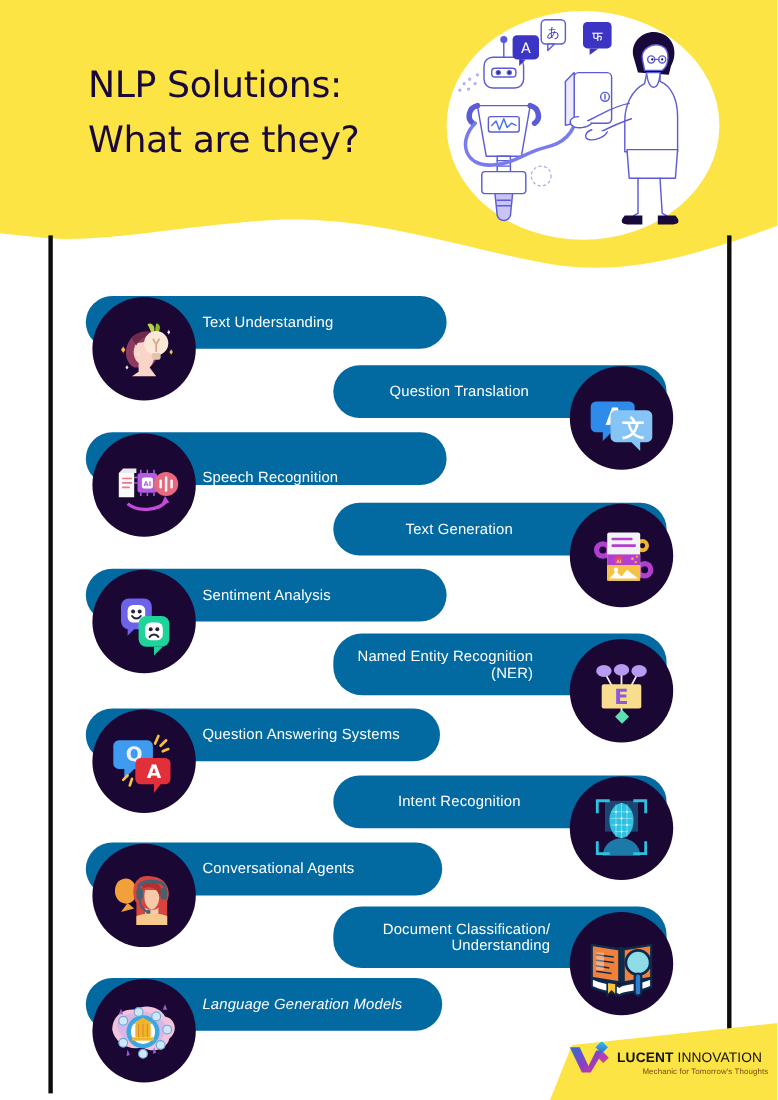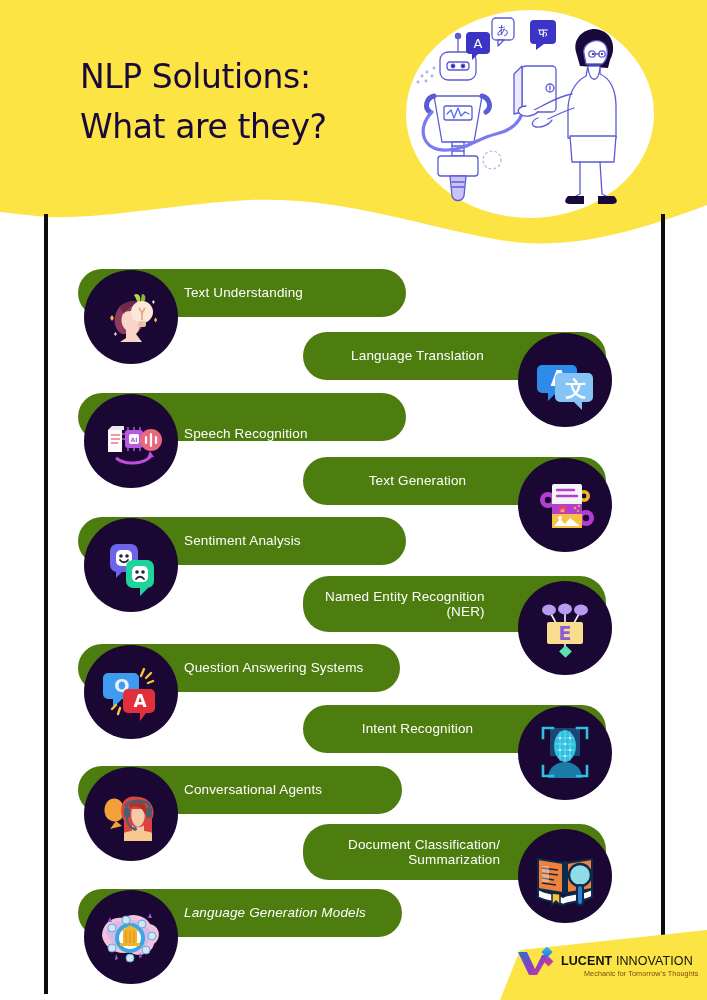--- a/index.html
+++ b/index.html
@@ -56,21 +56,21 @@
   .rule-left  { left: 44px;  top: 214px; height: 780px; }
   .rule-right { left: 661px; top: 214px; height: 780px; }
 
   
   .row {
     position: absolute;
     z-index: 5;
   }
   .pill {
     position: absolute;
-    background: #4d7c0f;
+    background: #0369a1;
     border-radius: 28px;
     display: flex;
     align-items: center;
     height: 48px;
   }
   .pill-label {
     color: #ffffff;
     font-size: 13.5px;
     line-height: 15.5px;
     letter-spacing: 0.15px;
@@ -249,21 +249,21 @@
         <path d="M14,36 l2,-3 l2,3 l-2,3 Z" fill="#f2b84a"></path>
         <path d="M58,38 l1.6,-2.4 l1.6,2.4 l-1.6,2.4 Z" fill="#f2b84a"></path>
         <path d="M18,52 l1.4,-2 l1.4,2 l-1.4,2 Z" fill="#efe2f2"></path>
         <path d="M56,20 l1.4,-2 l1.4,2 l-1.4,2 Z" fill="#efe2f2"></path>
       </svg>
     </div>
   </div>
 
   <div class="row row-right center" style="left:0; top:356px; width:707px; height:0;">
     <div class="pill" style="top:-24px;">
-      <span class="pill-label">Language Translation</span>
+      <span class="pill-label">Question Translation</span>
     </div>
     <div class="bubble">
       <svg viewBox="0 0 70 70" width="70" height="70">
         <path d="M12,20 h30 a5,5 0 0 1 5,5 v18 a5,5 0 0 1 -5,5 h-16 l-8,8 v-8 h-6 a5,5 0 0 1 -5,-5
                  v-18 a5,5 0 0 1 5,-5 z" fill="#2e8bea"></path>
         <text x="29" y="41" font-size="22" fill="#fff" text-anchor="middle" font-family="DejaVu Sans, sans-serif" font-weight="bold">A</text>
         <path d="M30,28 h28 a5,5 0 0 1 5,5 v19 a5,5 0 0 1 -5,5 h-6 v8 l-8,-8 h-14 a5,5 0 0 1 -5,-5
                  v-19 a5,5 0 0 1 5,-5 z" fill="#85c4f5"></path>
         <text x="46" y="51" font-size="21" fill="#fff" text-anchor="middle" font-family="DejaVu Sans, sans-serif" font-weight="bold">文</text>
       </svg>
@@ -475,21 +475,21 @@
         </g>
         <path d="M28,62 L28,54 C32,51 52,51 56,54 L56,62 Z" fill="#f7c98f"></path>
       </svg>
     </div>
   </div>
 
   <div class="row row-right" style="left:0; top:852px; width:707px; height:0;">
     <div class="pill" style="top:-28px; height:56px; border-radius:26px; padding-left:45px;">
       <span class="pill-label">
         <span>Document Classification/</span>
-        <span class="sub">Summarization</span>
+        <span class="sub">Understanding</span>
       </span>
     </div>
     <div class="bubble">
       <svg viewBox="0 0 70 70" width="70" height="70">
         <path d="M8,18 L33,22 L33,52 L8,48 Z" fill="#f0803c" stroke="#0e2a4a" stroke-width="2"></path>
         <path d="M62,18 L37,22 L37,52 L62,48 Z" fill="#f0803c" stroke="#0e2a4a" stroke-width="2"></path>
         <rect x="33" y="20" width="4" height="33" fill="#0e2a4a"></rect>
         <g stroke="#0e2a4a" stroke-width="1.5">
           <line x1="12" y1="27" x2="28" y2="29"></line>
             <line x1="12" y1="32" x2="28" y2="34"></line>

